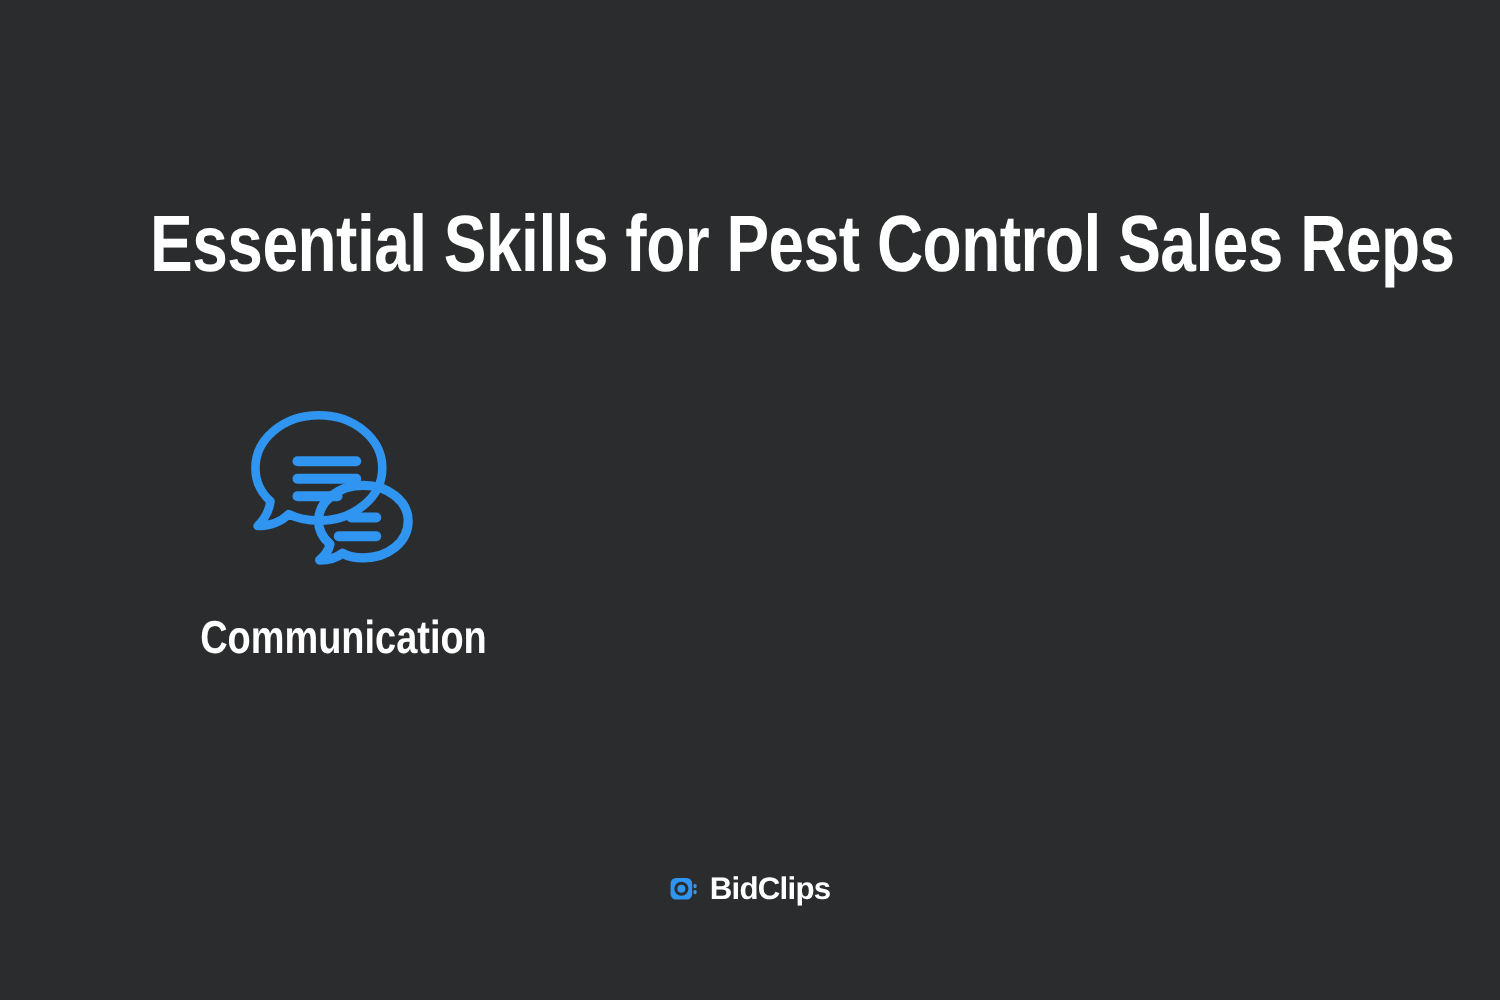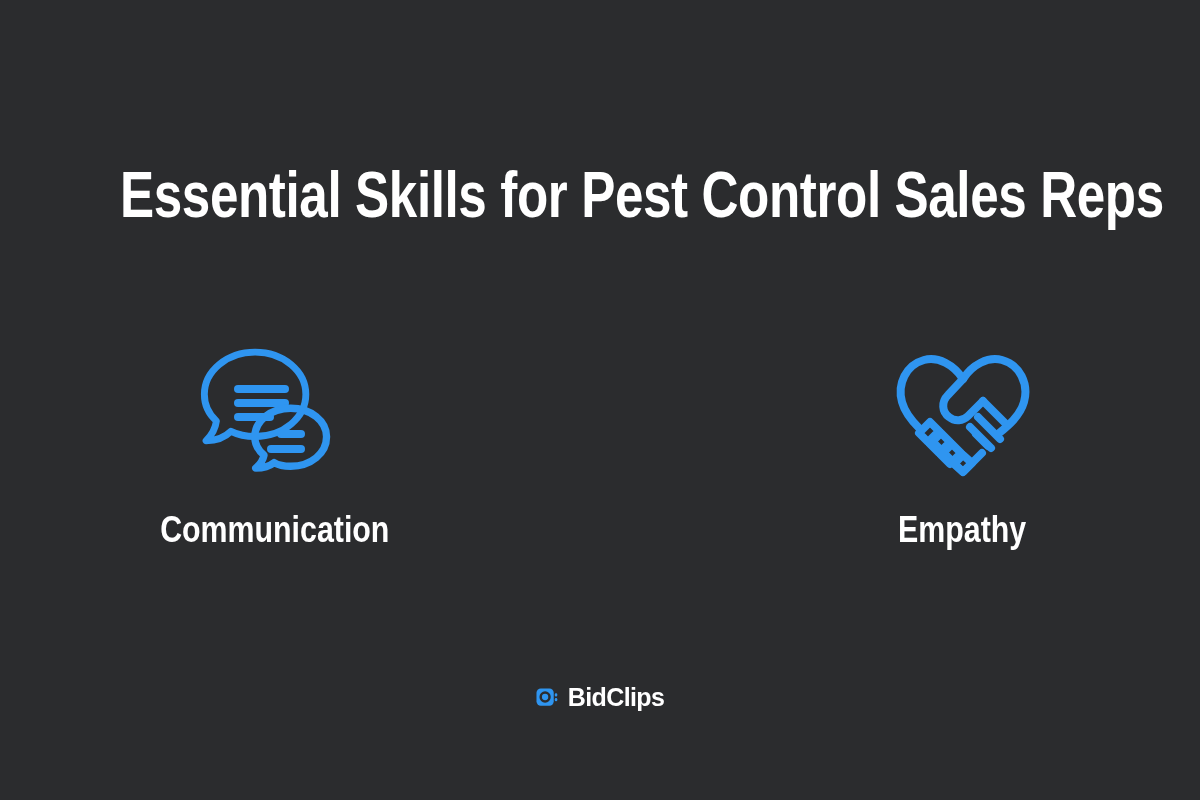--- a/index.html
+++ b/index.html
@@ -41,26 +41,26 @@
     line-height:1.0;
     letter-spacing:-0.5px;
     transform:scaleX(0.80);
     transform-origin:center top;
     white-space:nowrap;
   }
 
   
   .skills-row {
     position:absolute;
-    top:318px;
+    top:308px;
     left:150px;
     width:900px;
     height:230px;
     display:flex;
-    align-items:flex-end;
+    align-items:center;
     justify-content:space-between;
   }
 
   .skill {
     display:flex;
     flex-direction:column;
     align-items:center;
     justify-content:flex-start;
   }
 
@@ -85,21 +85,21 @@
 
   
   .skill-0 { width:250px; }
   .skill-1 { width:175px; }
   .skill-2 { width:255px; }
   .skill-3 { width:185px; }
 
   
   .footer {
     position:absolute;
-    top:685px;
+    top:699px;
     left:0;
     width:1200px;
     display:flex;
     align-items:center;
     justify-content:center;
     gap:9px;
   }
 
   .logo-mark {
     width:23px;
@@ -143,52 +143,20 @@
                    C81 134 88 135 94 135
                    C116 135 133 121 133 103 C133 86 116 72 94 72 Z" transform="translate(-5,-8) scale(0.92) translate(10,12)"></path>
 
           <path d="M81 95 H101"></path>
           <path d="M71 110 H101"></path>
         </svg>
       </div>
       <div class="skill-label">Communication</div>
     </div>
 
-    <div class="skill skill-1">
-      <div class="skill-icon">
-        <svg width="150" height="150" viewBox="0 0 150 150" fill="none" stroke="#2f95f0" stroke-width="8" stroke-linecap="round" stroke-linejoin="round">
-
-          <path d="M75 40
-                   C66 26 50 17 36 21
-                   C18 26 9 45 14 63
-                   C17 74 24 82 31 89"></path>
-
-          <path d="M75 40
-                   C84 26 100 17 114 21
-                   C132 26 141 45 136 63
-                   C132 77 120 87 110 95"></path>
-
-          <path d="M44 102 L75 133 L94 114"></path>
-
-          <path d="M75 40 L60 56 C53 63 54 73 61 78 C67 83 75 82 80 77 L95 62"></path>
-
-          <path d="M95 62 L118 85"></path>
-
-          <path d="M90 78 L112 100"></path>
-          <path d="M82 88 L103 109"></path>
-          <path d="M88 95 L100 107"></path>
-
-          <path d="M42 83 L31 94 L40 103 L51 92 Z"></path>
-          <path d="M53 94 L42 105 L51 114 L62 103 Z"></path>
-          <path d="M64 105 L53 116 L62 125 L73 114 Z"></path>
-          <path d="M75 116 L66 125 L75 133 L84 124 Z"></path>
-        </svg>
-      </div>
-      <div class="skill-label">Empathy</div>
-    </div>
 
 
 
   </div>
 
   <div class="footer">
     <span class="logo-mark-wrap">
       <svg class="logo-mark" viewBox="0 0 24 24" fill="none">
         <rect x="0.5" y="2.5" width="18" height="18" rx="4.5" fill="#2f95f0"></rect>
         <circle cx="9.5" cy="11.5" r="4.6" fill="none" stroke="#2b2c2e" stroke-width="2.6"></circle>

